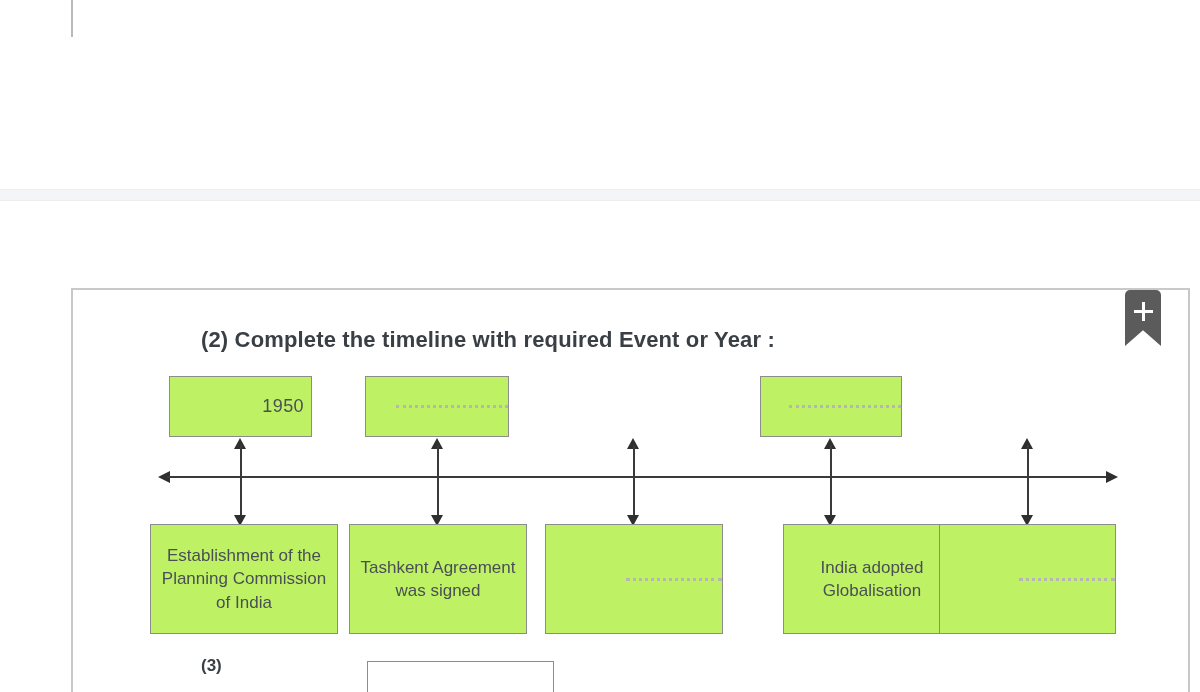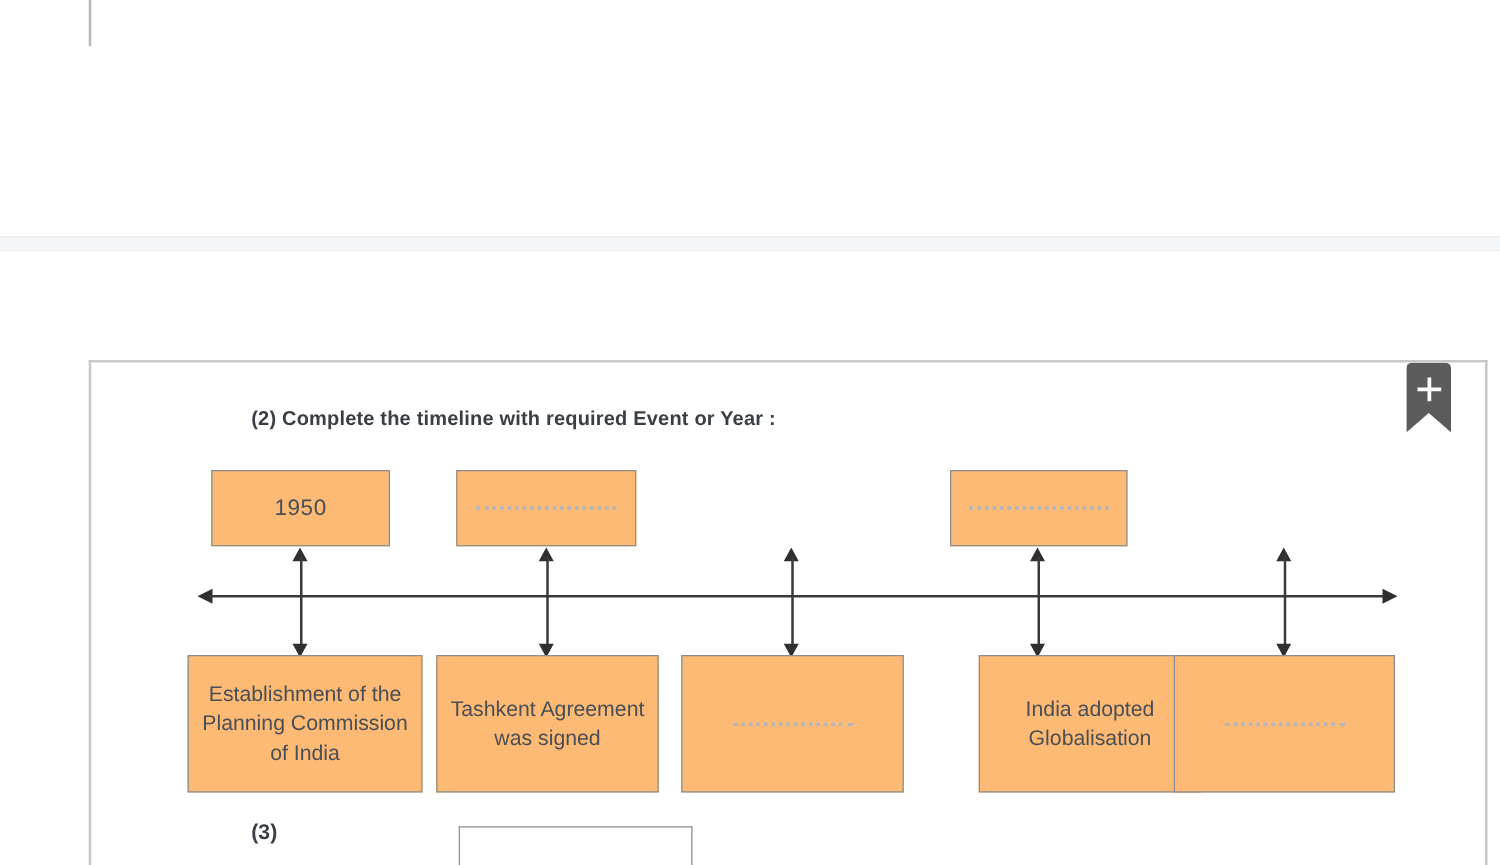--- a/index.html
+++ b/index.html
@@ -80,43 +80,43 @@
     left: 17px; top: 12px; width: 3px; height: 19px;
   }
   #bookmark-add-button .bm-plus-h {
     left: 9px; top: 20px; width: 19px; height: 3px;
   }
 
   
   #question-2-heading {
     position: absolute;
     left: 128px; top: 37px;
-    font-size: 16px;
+    font-size: 22px;
     font-weight: bold;
     color: #3a3f45;
     letter-spacing: .15px;
     white-space: nowrap;
   }
 
   
   #timeline-diagram {
     position: absolute;
     left: 0; top: 0;
     width: 1119px;
     height: 404px;
   }
 
   .tl-box {
     position: absolute;
     box-sizing: border-box;
     border: 1.6px solid #8c8c8c;
-    background: #fdba74;
+    background: #bef264;
     display: flex;
     align-items: center;
-    justify-content: center;
+    justify-content: flex-end;
     text-align: center;
   }
   .tl-box.year {
     top: 86px;
     height: 61px;
   }
   .tl-box.event {
     top: 234px;
     height: 110px;
   }

